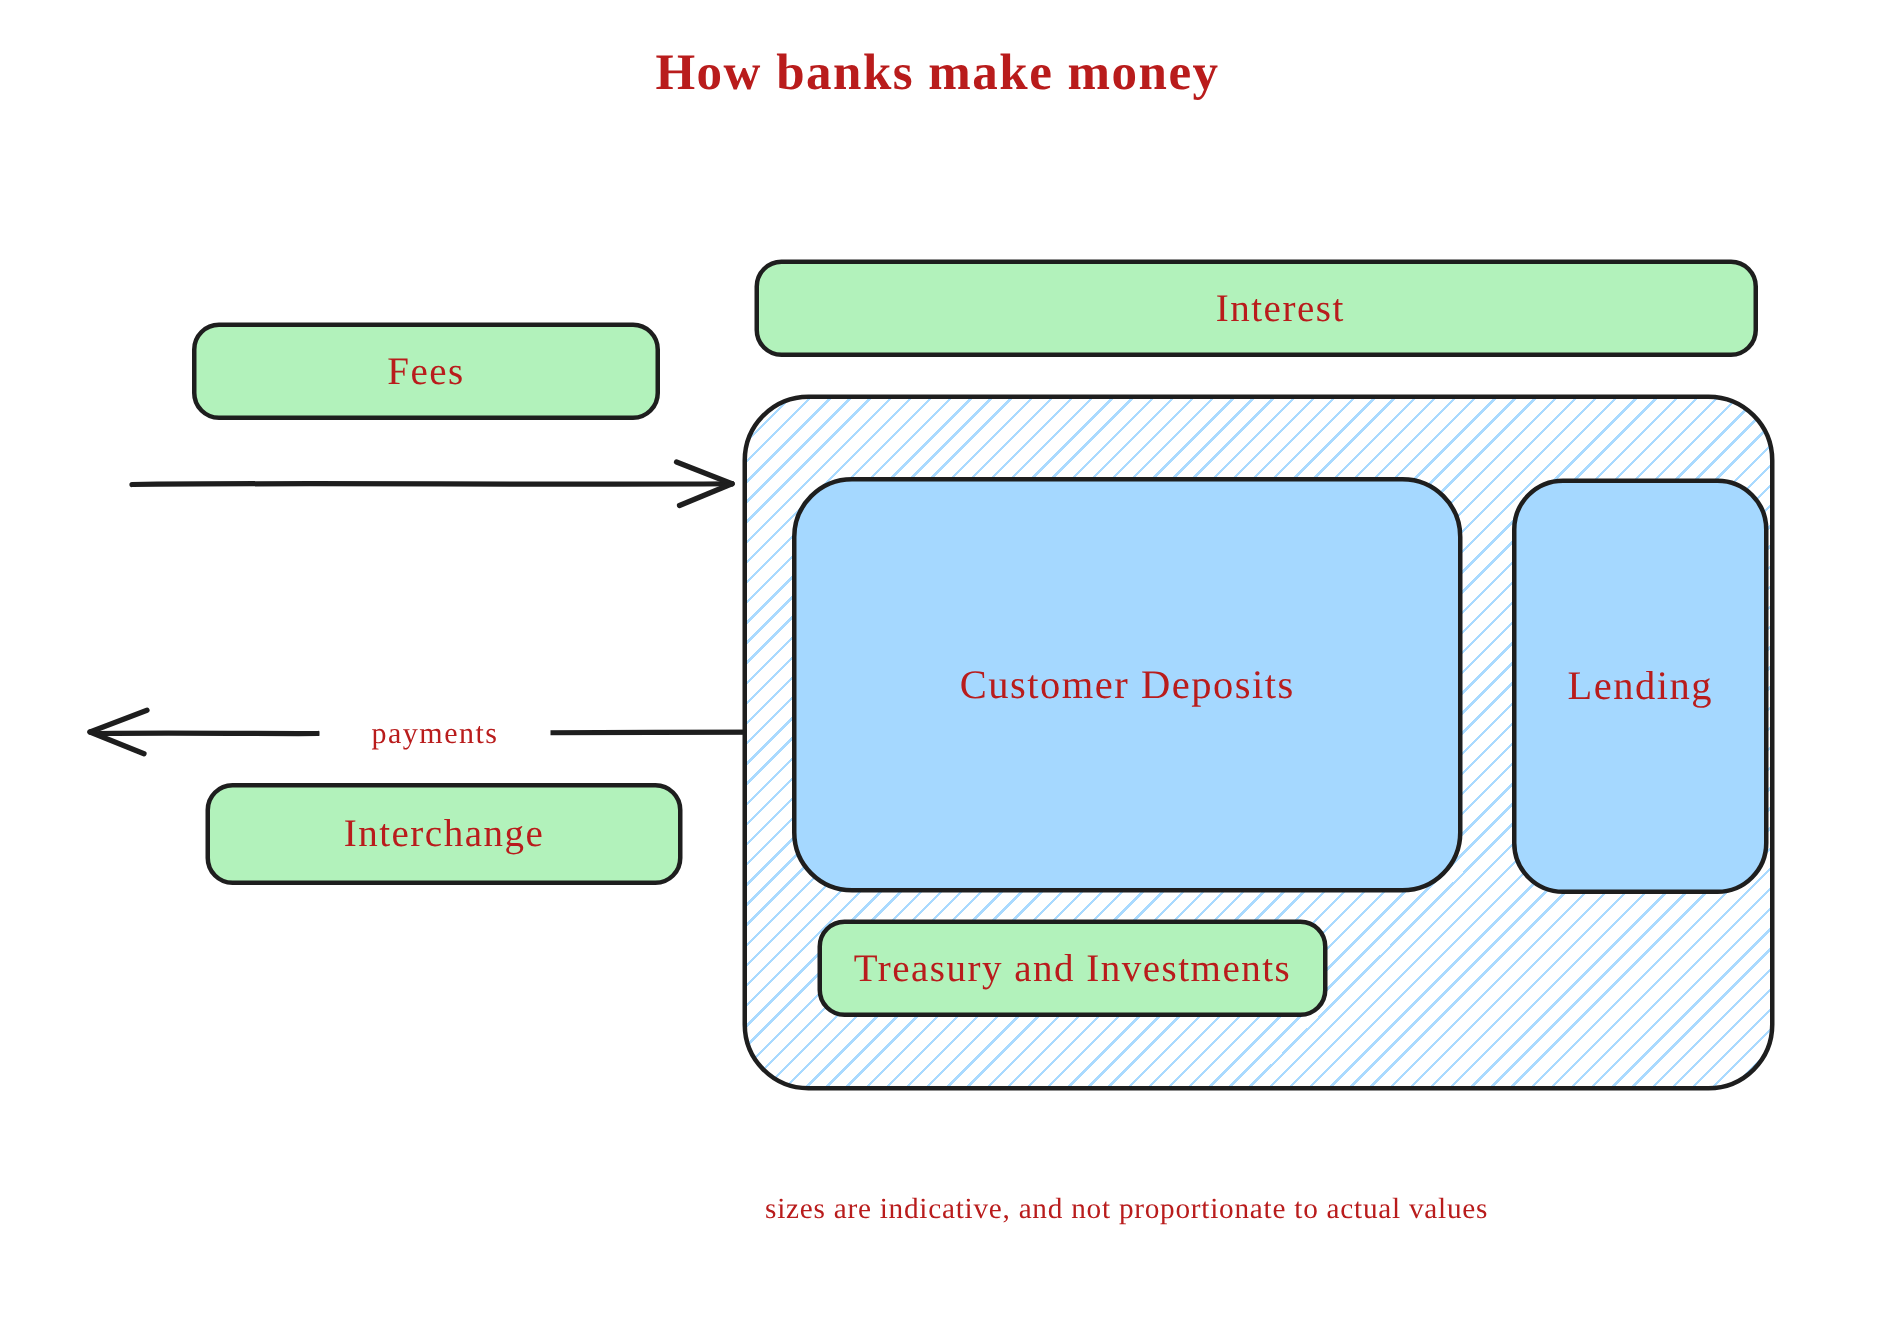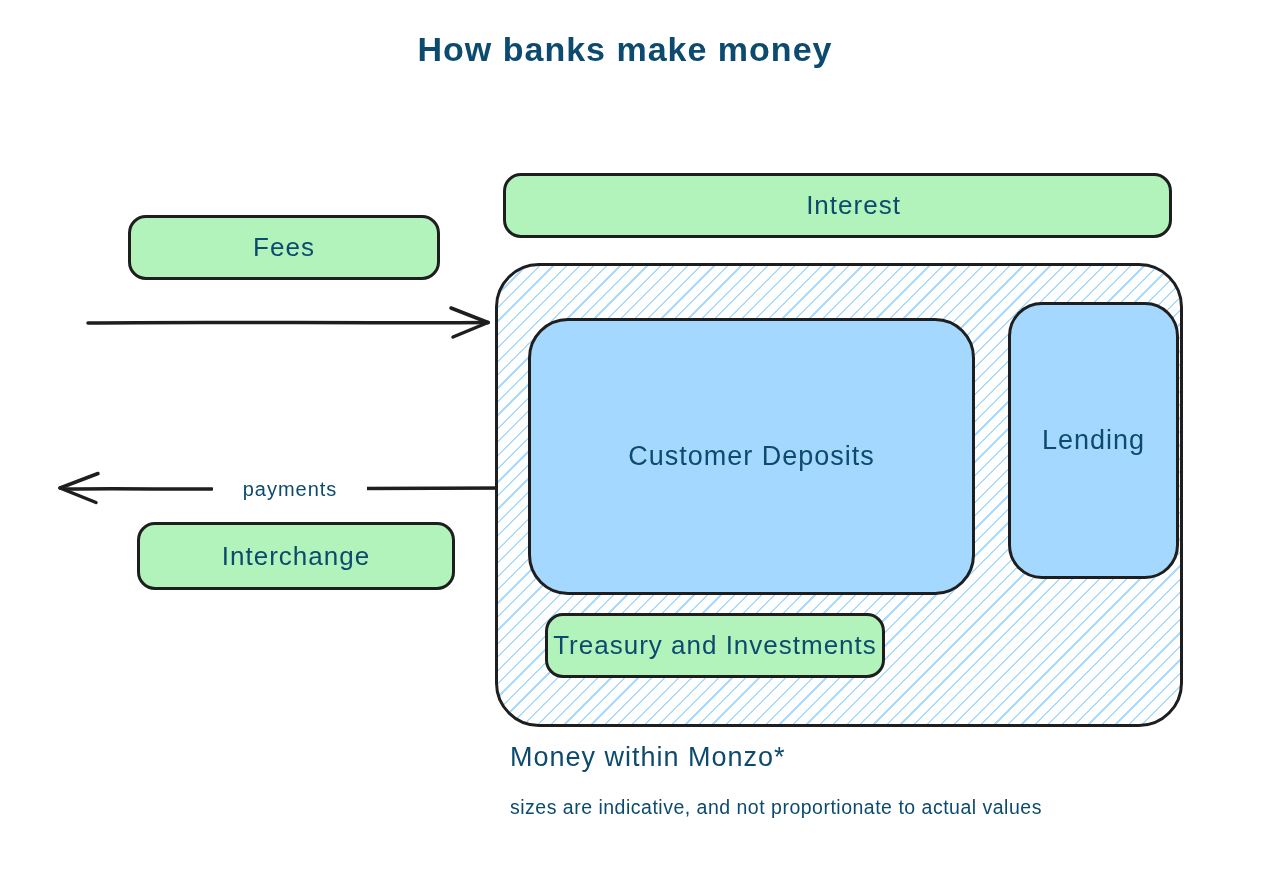--- a/index.html
+++ b/index.html
@@ -1,22 +1,22 @@
 <!DOCTYPE html>
 <html><head>
 <meta charset="utf-8">
 <style>
   html, body { margin: 0; padding: 0; background: #ffffff; }
   .canvas {
     position: relative;
     width: 1268px;
     height: 882px;
     background: #ffffff;
-    font-family: Liberation Sans, sans-serif;
-    color: #0c4a6e;
+    font-family: Liberation Serif, serif;
+    color: #b91c1c;
     overflow: hidden;
   }
   .title {
     position: absolute;
     left: 375px; top: 30px; width: 500px;
     text-align: center;
     font-size: 34px;
     font-weight: bold;
     letter-spacing: 1px;
   }
@@ -44,21 +44,21 @@
     background-color: #ffffff;
     background-image: repeating-linear-gradient(
       135deg,
       rgba(165, 216, 255, 0.95) 0px,
       rgba(165, 216, 255, 0.95) 1.6px,
       transparent 1.6px,
       transparent 9.5px
     );
   }
   .box-customer-deposits { left: 30px;  top: 40px;  width: 447px; height: 277px; border-radius: 40px; font-size: 27px; }
-  .box-lending           { left: 510px; top: 24px;  width: 171px; height: 277px; border-radius: 34px; font-size: 27px; }
+  .box-lending           { left: 510px; top: 41px;  width: 171px; height: 277px; border-radius: 34px; font-size: 27px; }
   .box-treasury          { left: 47px;  top: 347px; width: 340px; height: 65px;  border-radius: 18px; }
   .arrow-svg { position: absolute; overflow: visible; }
   .arrow-svg path {
     stroke: #1e1e1e;
     stroke-width: 3.5;
     fill: none;
     stroke-linecap: round;
     stroke-linejoin: round;
   }
   .payments-label {
@@ -120,16 +120,15 @@
       <span>Customer Deposits</span>
     </div>
     <div class="box blue box-lending">
       <span>Lending</span>
     </div>
     <div class="box green box-treasury">
       <span>Treasury and Investments</span>
     </div>
   </div>
 
-  <div class="caption-main">Money within Monzo*</div>
   <div class="caption-footnote">sizes are indicative, and not proportionate to actual values</div>
 
 </div>
 
 </body></html>

